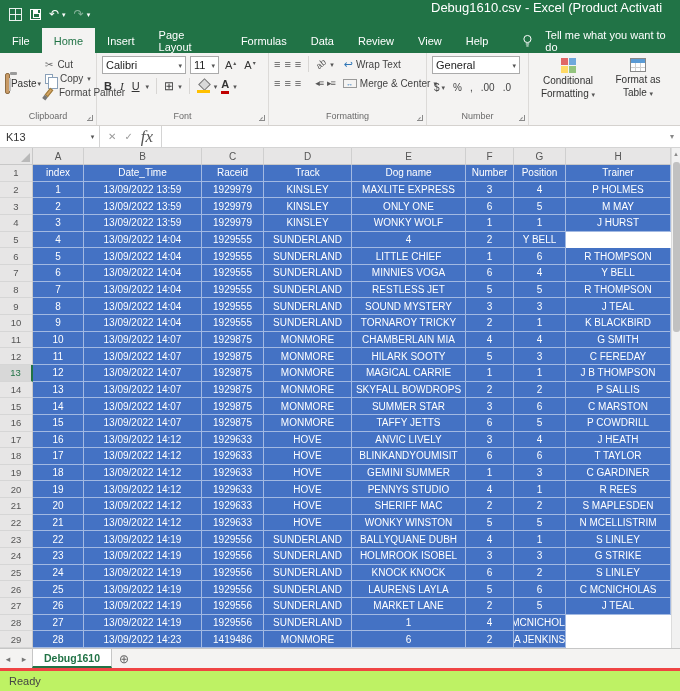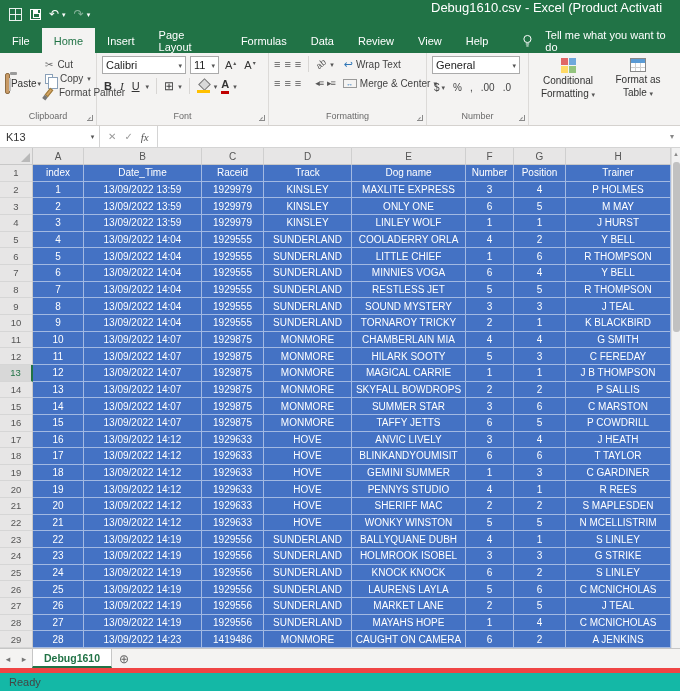--- a/index.html
+++ b/index.html
@@ -97,21 +97,21 @@
       linear-gradient(#5b9bd5 0 4px, transparent 4px) no-repeat,
       linear-gradient(to right, transparent 0 4px, #cfcfcf 4px 5px, transparent 5px 9px, #cfcfcf 9px 10px, transparent 10px),
       linear-gradient(transparent 0 8px, #cfcfcf 8px 9px, transparent 9px); background-color:#fff; }
 
   
   .formula-row { height:22px; background:#fff; border-bottom:1px solid #d4d4d4; display:flex; align-items:stretch; flex:none; }
   .namebox { width:86px; display:flex; align-items:center; padding-left:6px; font-size:11px; color:#333; }
   .namebox-dd { width:14px; display:flex; align-items:center; justify-content:center; border-right:1px solid #d4d4d4; }
   .fx-zone { display:flex; align-items:center; gap:8px; padding:0 8px; border-right:1px solid #d4d4d4; }
   .fx-cancel, .fx-ok { color:#9a9a9a; font-size:10px; }
-  .fx-fx { color:#555; font-size:11px; font-style:italic; font-family:"Liberation Serif", serif; }
+  .fx-fx { color:#555; font-size:17px; font-style:italic; font-family:"Liberation Serif", serif; }
   .formula-input { flex:1; }
   .formula-expand { width:16px; display:flex; align-items:center; justify-content:center; color:#888; font-size:8px; }
 
   
   .grid-area { flex:1; position:relative; background:#fff; overflow:hidden; }
   .grid-template { display:grid; grid-template-columns:33px 51px 118px 62px 88px 114px 48px 52px 105px; }
   #col-headers { height:17px; margin-right:9px; }
   .corner { background:#e7e6e6; border-right:1px solid #c8c8c8; border-bottom:1px solid #c8c8c8; position:relative; }
   .corner::after { content:""; position:absolute; right:2px; bottom:2px; border-left:9px solid transparent; border-bottom:9px solid #b9b9b9; }
   .colh { background:#e7e6e6; border-right:1px solid #cfcfcf; border-bottom:1px solid #c8c8c8; color:#555;
@@ -128,21 +128,21 @@
   .vs-thumb { position:absolute; top:14px; left:1px; width:7px; height:170px; background:#c1c1c1; border-radius:3px; }
 
   
   .sheet-bar { height:20px; background:#f4f3f2; border-top:1px solid #c6c6c6; display:flex; align-items:stretch; flex:none; }
   .snav { width:16px; display:flex; align-items:center; justify-content:center; color:#777; font-size:9px; }
   .sheet-tab { background:#fff; border-left:1px solid #c6c6c6; border-right:1px solid #c6c6c6; border-bottom:2px solid #217346;
                color:#217346; font-weight:bold; font-size:10.5px; padding:0 11px; display:flex; align-items:center; }
   .add-sheet { width:24px; display:flex; align-items:center; justify-content:center; color:#666; font-size:12px; }
 
   
-  .status-bar { height:23px; background:#14b8a6; border-top:5px solid #ef4444; display:flex; align-items:center; flex:none; }
+  .status-bar { height:23px; background:#bef264; border-top:3px solid #ef4444; display:flex; align-items:center; flex:none; }
   .status-text { font-size:11px; color:#444; padding-left:9px; }
 </style>
 </head>
 <body>
 
 <div class="window">
 
   <div class="titlebar">
     <div class="qat">
       <span class="app-icon"></span>
@@ -377,32 +377,31 @@
           <div class="cell">6</div>
           <div class="cell">5</div>
           <div class="cell">M MAY</div>
         </div>
         <div class="g-row grid-template">
           <div class="rowno">4</div>
           <div class="cell">3</div>
           <div class="cell">13/09/2022 13:59</div>
           <div class="cell">1929979</div>
           <div class="cell">KINSLEY</div>
-          <div class="cell">LINLEY WOLF</div>
+          <div class="cell">WONKY WOLF</div>
           <div class="cell">1</div>
           <div class="cell">1</div>
           <div class="cell">J HURST</div>
         </div>
         <div class="g-row grid-template">
           <div class="rowno">5</div>
           <div class="cell">4</div>
           <div class="cell">13/09/2022 14:04</div>
           <div class="cell">1929555</div>
           <div class="cell">SUNDERLAND</div>
-          <div class="cell">COOLADERRY ORLA</div>
           <div class="cell">4</div>
           <div class="cell">2</div>
           <div class="cell">Y BELL</div>
         </div>
         <div class="g-row grid-template">
           <div class="rowno">6</div>
           <div class="cell">5</div>
           <div class="cell">13/09/2022 14:04</div>
           <div class="cell">1929555</div>
           <div class="cell">SUNDERLAND</div>
@@ -641,32 +640,30 @@
           <div class="cell">2</div>
           <div class="cell">5</div>
           <div class="cell">J TEAL</div>
         </div>
         <div class="g-row grid-template">
           <div class="rowno">28</div>
           <div class="cell">27</div>
           <div class="cell">13/09/2022 14:19</div>
           <div class="cell">1929556</div>
           <div class="cell">SUNDERLAND</div>
-          <div class="cell">MAYAHS HOPE</div>
           <div class="cell">1</div>
           <div class="cell">4</div>
           <div class="cell">C MCNICHOLAS</div>
         </div>
         <div class="g-row grid-template">
           <div class="rowno">29</div>
           <div class="cell">28</div>
           <div class="cell">13/09/2022 14:23</div>
           <div class="cell">1419486</div>
           <div class="cell">MONMORE</div>
-          <div class="cell">CAUGHT ON CAMERA</div>
           <div class="cell">6</div>
           <div class="cell">2</div>
           <div class="cell">A JENKINS</div>
         </div>
       </div>
     <div class="vscroll">
       <div class="vs-arrow">▲</div>
       <div class="vs-thumb"></div>
     </div>
   </div>

